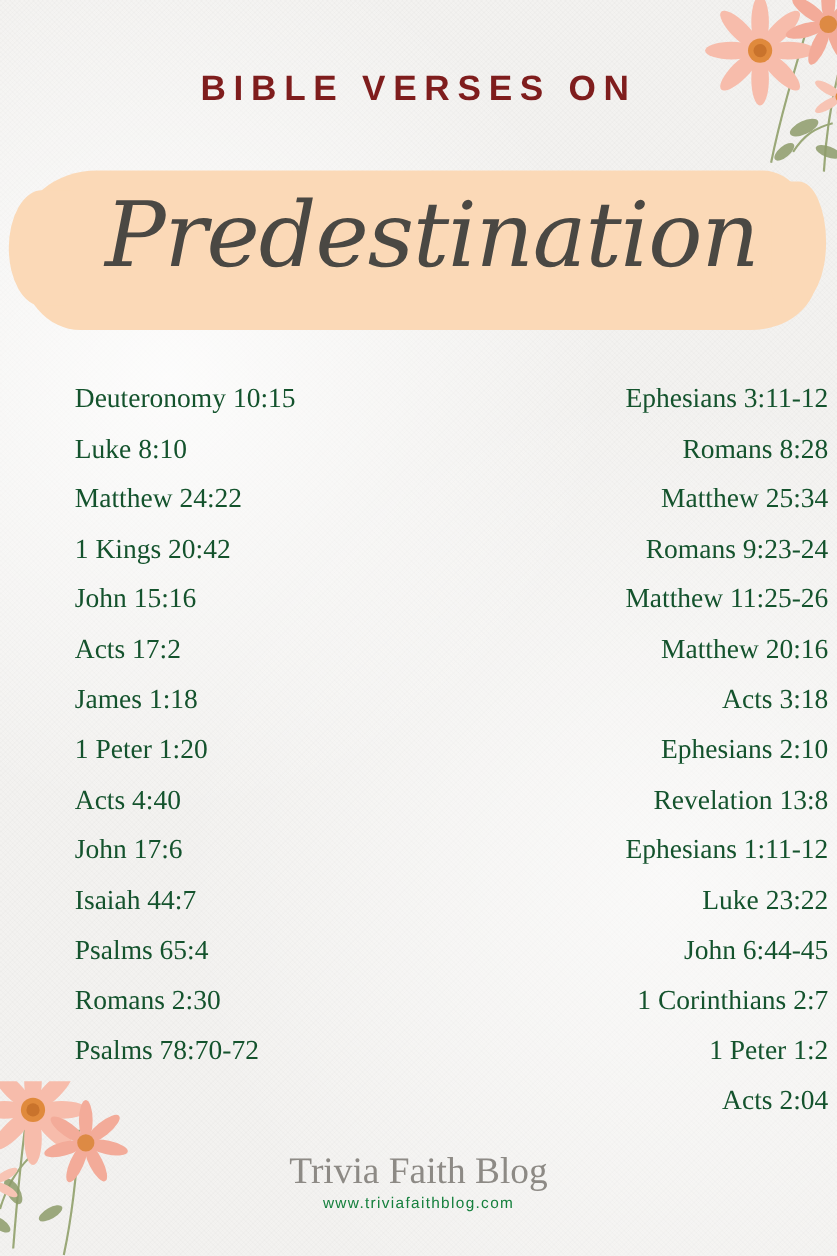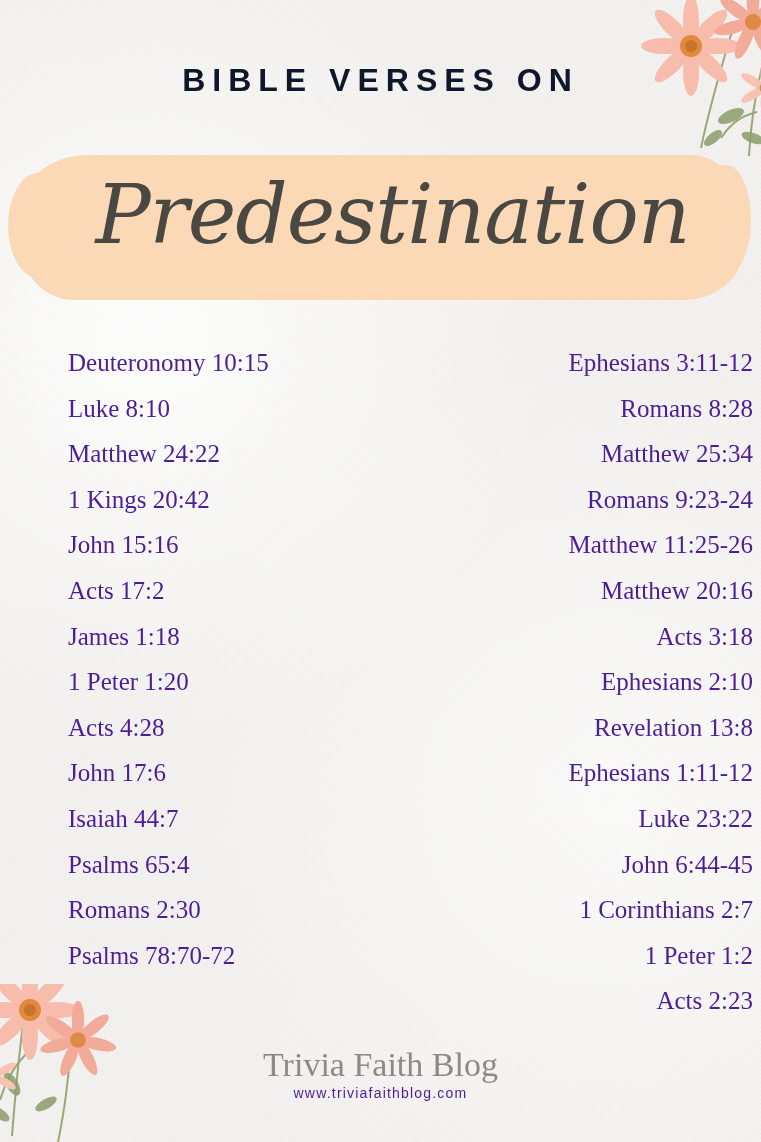--- a/index.html
+++ b/index.html
@@ -40,21 +40,21 @@
   .heading {
     position: absolute;
     top: 62px;
     left: 0;
     width: 761px;
     text-align: center;
     font-family: "Liberation Sans", sans-serif;
     font-size: 32px;
     font-weight: 700;
     letter-spacing: 7px;
-    color: #0f172a;
+    color: #7f1d1d;
     text-transform: uppercase;
   }
 
   
   .brush {
     position: absolute;
     left: 18px;
     top: 155px;
     width: 725px;
     height: 145px;
@@ -110,21 +110,21 @@
     display: flex;
     flex-direction: column;
   }
   .verse-col.left { width: 355px; }
   .verse-col.right { width: 330px; text-align: right; }
 
   .verse-item {
     font-family: "Liberation Serif", serif;
     font-size: 25px;
     line-height: 45.6px;
-    color: #4c1d95;
+    color: #14532d;
     white-space: nowrap;
   }
 
   
   .footer-brand {
     position: absolute;
     left: 0;
     top: 1046px;
     width: 761px;
     text-align: center;
@@ -134,21 +134,21 @@
   }
   .footer-url {
     position: absolute;
     left: 0;
     top: 1085px;
     width: 761px;
     text-align: center;
     font-family: "Liberation Sans", sans-serif;
     font-size: 14px;
     letter-spacing: 1.2px;
-    color: #4c1d95;
+    color: #15803d;
   }
 
   
   .floral {
     position: absolute;
     z-index: 3;
     pointer-events: none;
   }
   .floral-top-right { top: -12px; right: -10px; }
   .floral-bottom-left { bottom: -6px; left: -14px; }
@@ -278,21 +278,21 @@
   <div class="verses">
     <div class="verse-col left">
       <div class="verse-item">Deuteronomy 10:15</div>
       <div class="verse-item">Luke 8:10</div>
       <div class="verse-item">Matthew 24:22</div>
       <div class="verse-item">1 Kings 20:42</div>
       <div class="verse-item">John 15:16</div>
       <div class="verse-item">Acts 17:2</div>
       <div class="verse-item">James 1:18</div>
       <div class="verse-item">1 Peter 1:20</div>
-      <div class="verse-item">Acts 4:28</div>
+      <div class="verse-item">Acts 4:40</div>
       <div class="verse-item">John 17:6</div>
       <div class="verse-item">Isaiah 44:7</div>
       <div class="verse-item">Psalms 65:4</div>
       <div class="verse-item">Romans 2:30</div>
       <div class="verse-item">Psalms 78:70-72</div>
     </div>
     <div class="verse-col right">
       <div class="verse-item">Ephesians 3:11-12</div>
       <div class="verse-item">Romans 8:28</div>
       <div class="verse-item">Matthew 25:34</div>
@@ -300,20 +300,20 @@
       <div class="verse-item">Matthew 11:25-26</div>
       <div class="verse-item">Matthew 20:16</div>
       <div class="verse-item">Acts 3:18</div>
       <div class="verse-item">Ephesians 2:10</div>
       <div class="verse-item">Revelation 13:8</div>
       <div class="verse-item">Ephesians 1:11-12</div>
       <div class="verse-item">Luke 23:22</div>
       <div class="verse-item">John 6:44-45</div>
       <div class="verse-item">1 Corinthians 2:7</div>
       <div class="verse-item">1 Peter 1:2</div>
-      <div class="verse-item">Acts 2:23</div>
+      <div class="verse-item">Acts 2:04</div>
     </div>
   </div>
 
   <div class="footer-brand">Trivia Faith Blog</div>
   <div class="footer-url">www.triviafaithblog.com</div>
 
 </div>
 
 </body></html>

